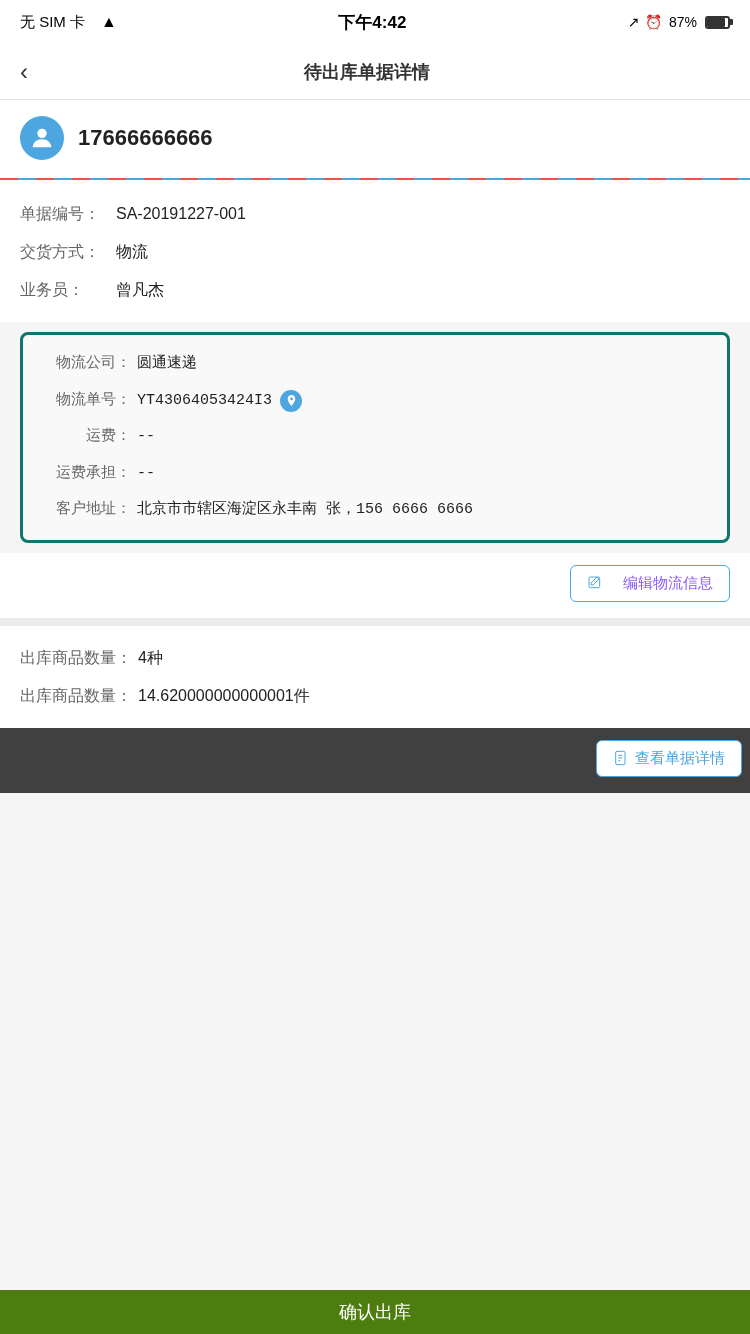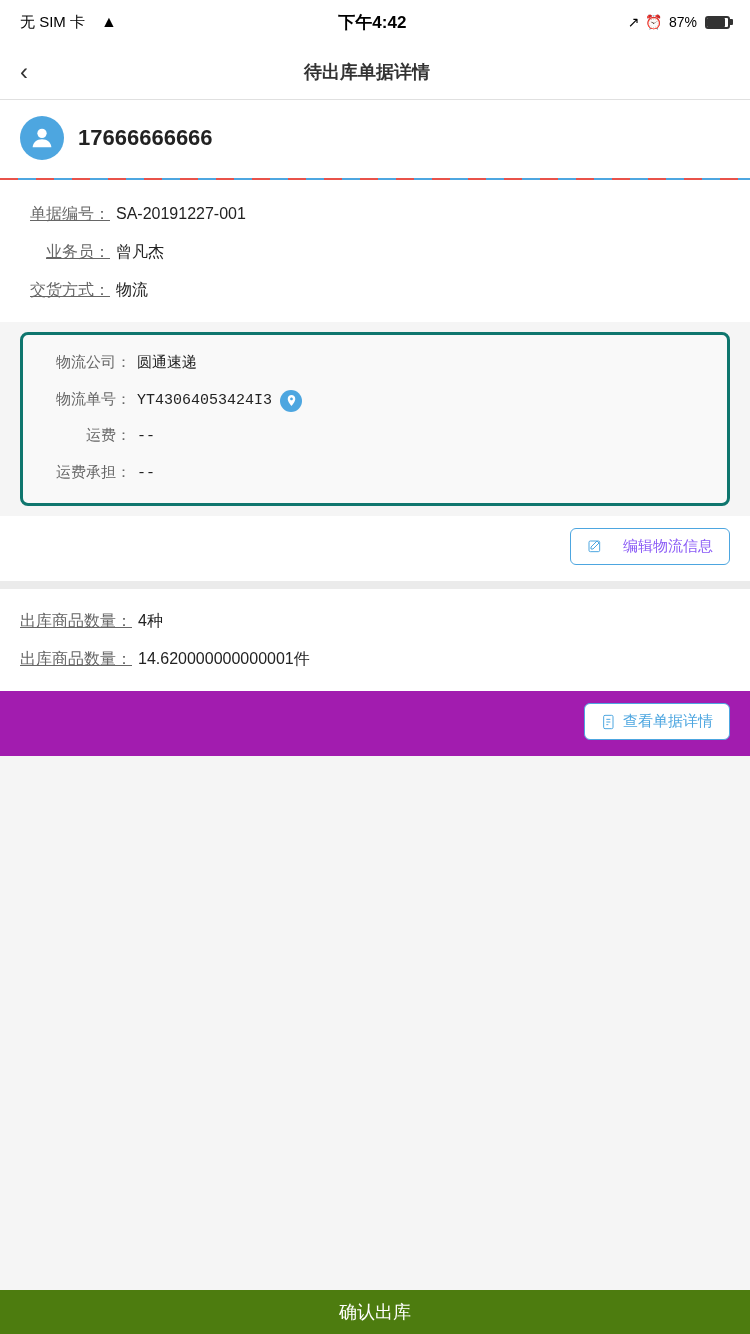--- a/index.html
+++ b/index.html
@@ -138,24 +138,22 @@
       align-items: flex-start;
       margin-bottom: 14px;
       font-size: 16px;
       color: #333;
       line-height: 1.5;
     }
     .info-row:last-child { margin-bottom: 0; }
     .info-label {
       color: #666;
       min-width: 90px;
-      text-align: right;
       margin-right: 6px;
       flex-shrink: 0;
-      text-decoration: underline;
     }
     .info-value {
       color: #222;
       flex: 1;
     }
 
     
     .logistics-card {
       background: #f9f9f9;
       border: 3px solid #0f766e;
@@ -230,22 +228,22 @@
     
     .product-section {
       background: #fff;
       padding: 20px 20px;
     }
 
     
     .view-detail-container {
       display: flex;
       justify-content: flex-end;
-      padding: 12px 20px 16px;
-      background: #a21caf;
+      padding: 12px 8px 16px;
+      background: #404040;
     }
     .view-detail-btn {
       display: flex;
       align-items: center;
       gap: 6px;
       border: 1px solid #4da6e0;
       border-radius: 6px;
       padding: 8px 16px;
       color: #4da6e0;
       font-size: 15px;
@@ -314,26 +312,26 @@
   </div>
 
   <div class="dashed-divider"></div>
 
   <div class="info-section">
     <div class="info-row">
       <span class="info-label">单据编号：</span>
       <span class="info-value">SA-20191227-001</span>
     </div>
     <div class="info-row">
+      <span class="info-label">交货方式：</span>
+      <span class="info-value">物流</span>
+    </div>
+    <div class="info-row">
       <span class="info-label">业务员：</span>
       <span class="info-value">曾凡杰</span>
-    </div>
-    <div class="info-row">
-      <span class="info-label">交货方式：</span>
-      <span class="info-value">物流</span>
     </div>
   </div>
 
   <div class="logistics-card">
     <div class="logistics-row">
       <span class="logistics-label">物流公司：</span>
       <span class="logistics-value">圆通速递</span>
     </div>
     <div class="logistics-row">
       <span class="logistics-label">物流单号：</span>
@@ -347,20 +345,24 @@
       </span>
     </div>
     <div class="logistics-row">
       <span class="logistics-label">运费：</span>
       <span class="logistics-value">--</span>
     </div>
     <div class="logistics-row">
       <span class="logistics-label">运费承担：</span>
       <span class="logistics-value">--</span>
     </div>
+    <div class="logistics-row">
+      <span class="logistics-label">客户地址：</span>
+      <span class="logistics-value">北京市市辖区海淀区永丰南  张，156 6666 6666</span>
+    </div>
   </div>
 
   <div class="edit-btn-container">
     <button class="edit-btn">
       <svg viewBox="0 0 24 24" xmlns="http://www.w3.org/2000/svg">
         <rect x="3" y="3" width="16" height="16" rx="2" ry="2"></rect>
         <path d="M15 3l3 3-9 9H6v-3l9-9z"></path>
       </svg>
       <span>编辑物流信息</span>
     </button>

